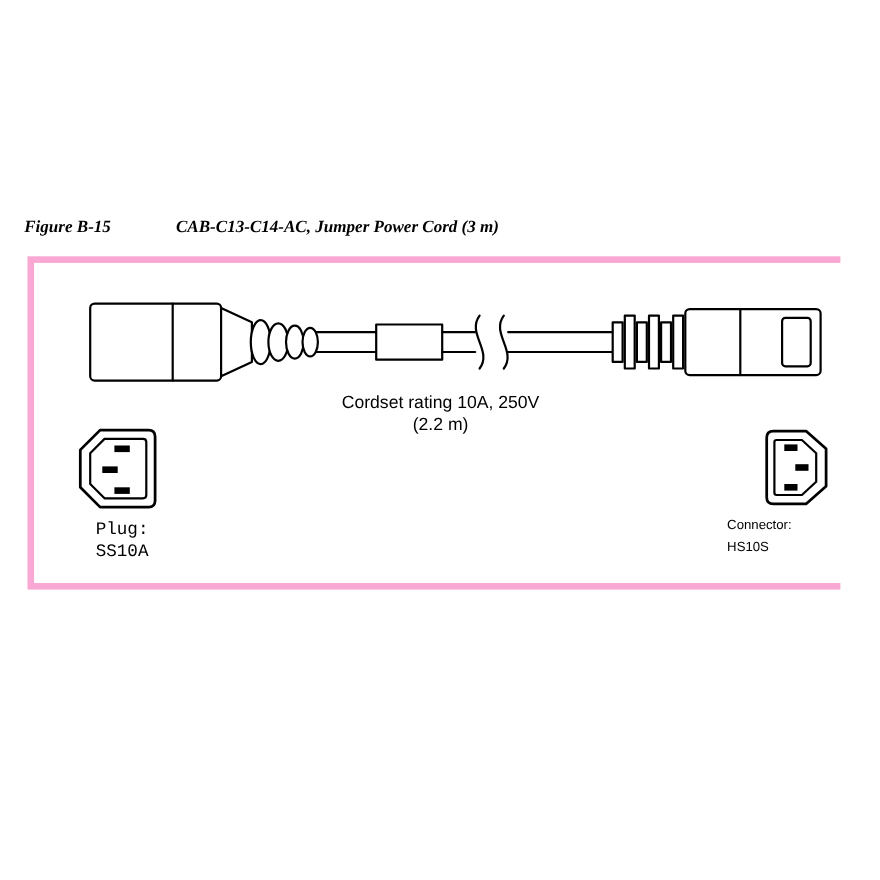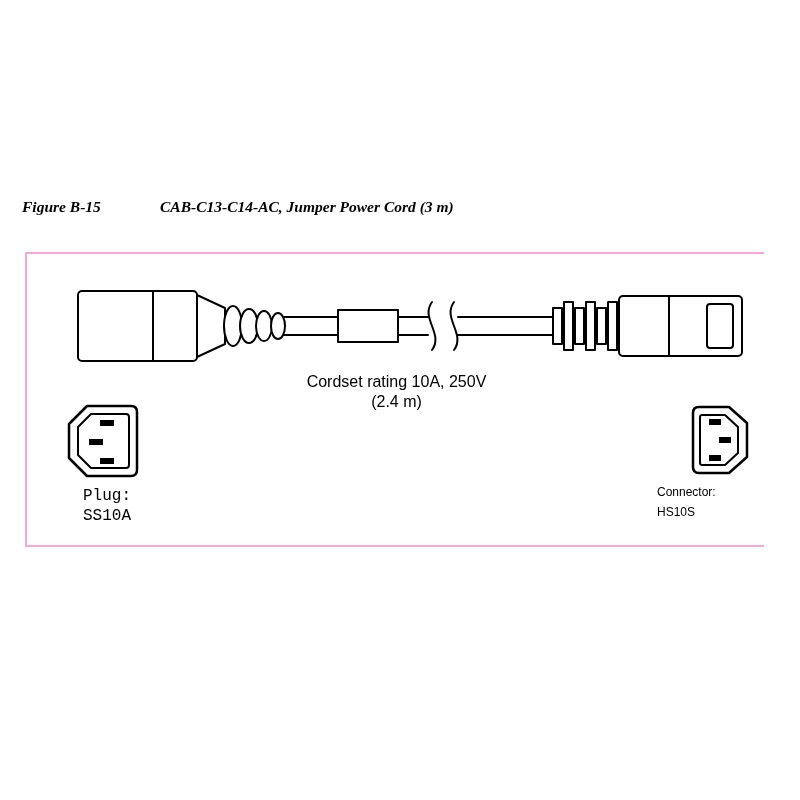--- a/index.html
+++ b/index.html
@@ -28,24 +28,24 @@
     color: #000000;
     white-space: nowrap;
   }
   .cap-label {
     display: inline-block;
     width: 138px;
   }
   .figure-box {
     position: absolute;
     left: 25px;
-    top: 252px;
+    top: 233px;
     width: 739px;
     height: 291px;
-    border: 2px solid #f9a8d4;
+    border: 6px solid #f9a8d4;
     background: #ffffff;
   }
   .cord-svg {
     position: absolute;
     left: 30px;
     top: 32px;
     width: 700px;
     height: 90px;
   }
   .rating {
@@ -148,21 +148,21 @@
         <rect x="551" y="16" width="9" height="48"></rect>
 
         <rect x="562" y="10" width="123" height="60" rx="4"></rect>
         <line x1="612" y1="10" x2="612" y2="70"></line>
         <rect x="650" y="18" width="26" height="44" rx="3"></rect>
       </g>
     </svg>
 
     <div class="rating">
       <div>Cordset rating 10A, 250V</div>
-      <div>(2.4 m)</div>
+      <div>(2.2 m)</div>
     </div>
 
     <svg class="plug-face" viewBox="0 0 80 80" xmlns="http://www.w3.org/2000/svg">
       <g stroke="#000000" stroke-width="2.5" stroke-linejoin="round" fill="#ffffff">
         <path d="M24 4 L6 22 V56 L24 74 H68 Q74 74 74 68 V10 Q74 4 68 4 Z"></path>
         <path d="M28 12 L15 25 V53 L28 66 H63 Q66 66 66 63 V15 Q66 12 63 12 Z" stroke-width="2"></path>
       </g>
       <g fill="#000000" stroke="none">
         <rect x="37" y="18" width="14" height="6"></rect>
         <rect x="26" y="37" width="14" height="6"></rect>

